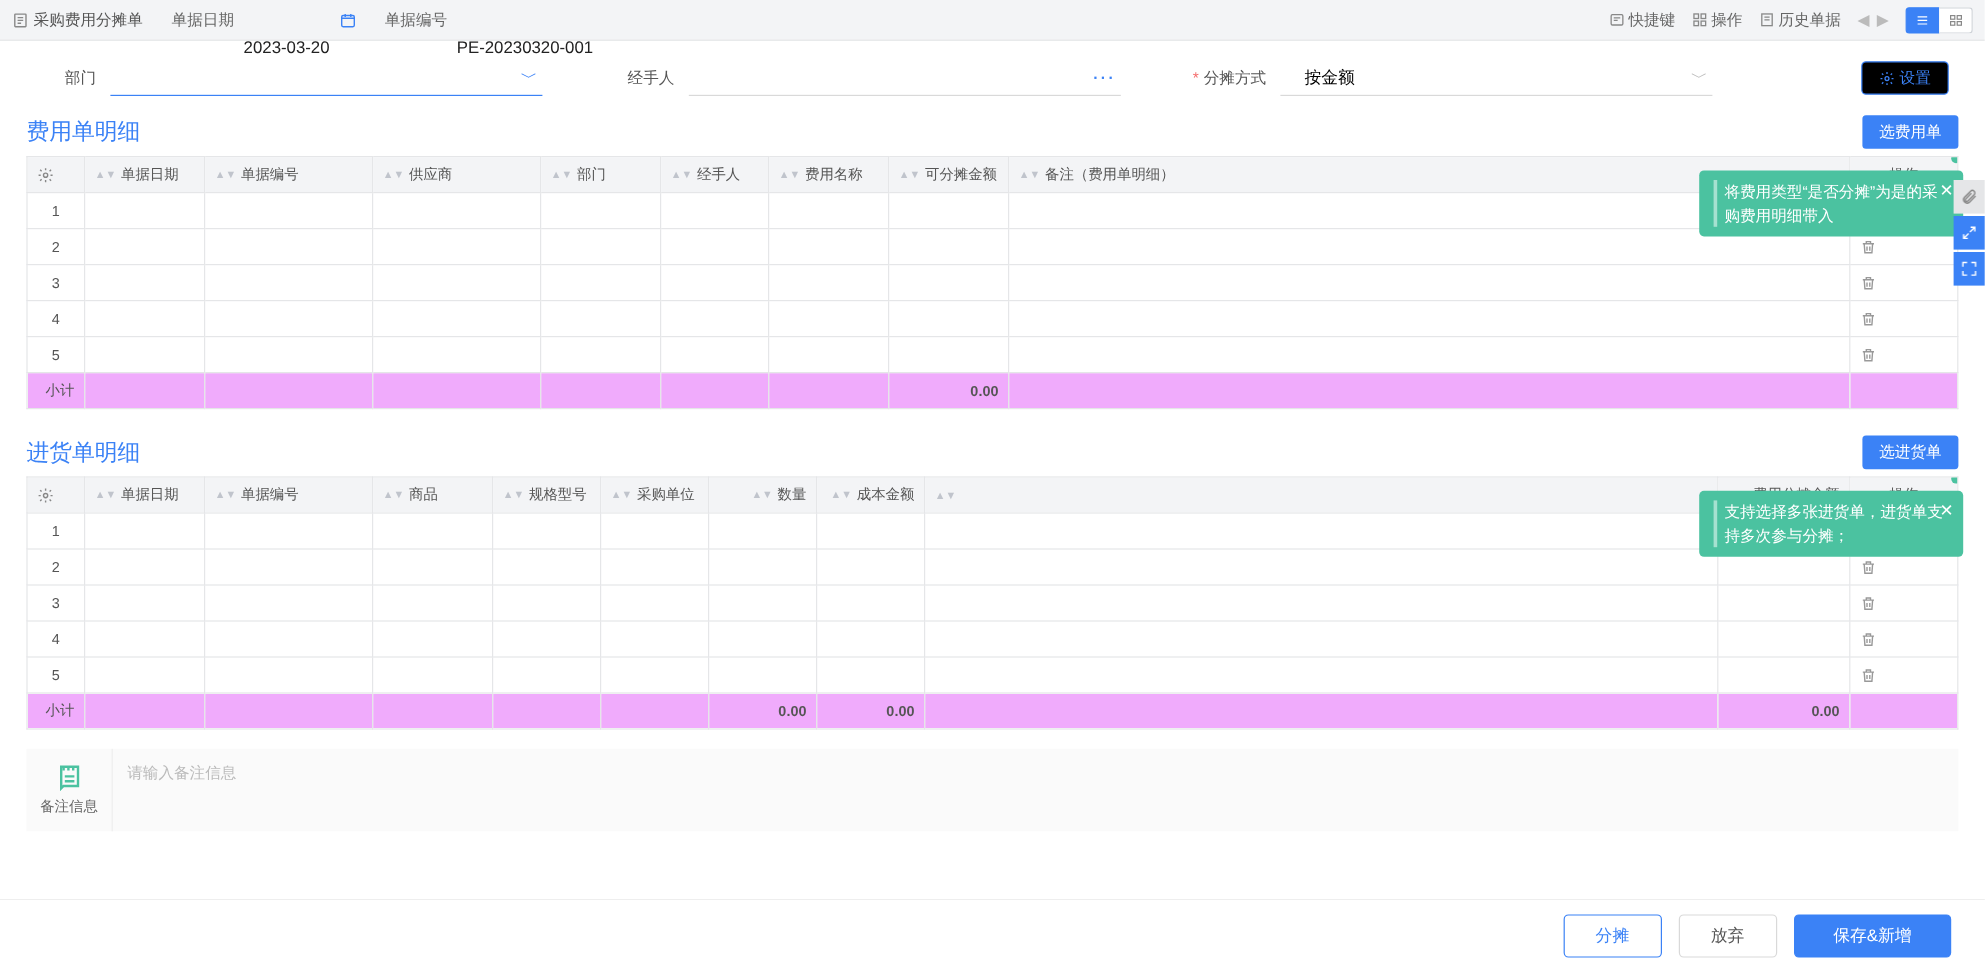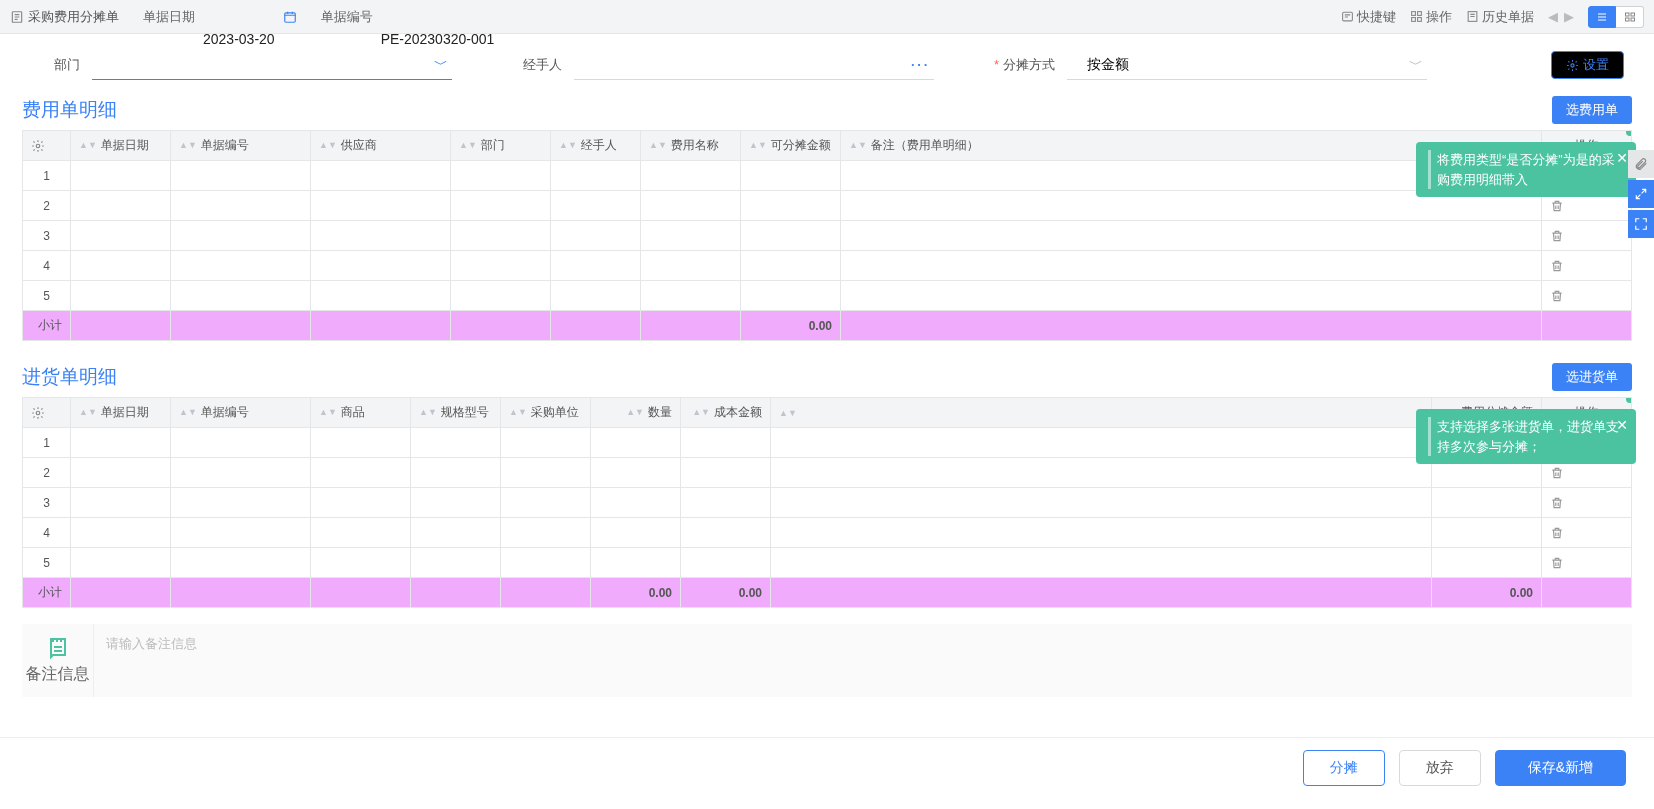--- a/index.html
+++ b/index.html
@@ -39,26 +39,26 @@
   .col-gear { width: 48px; text-align: center; }
   .col-op { width: 90px; text-align: center; }
   .sort-ic { display: inline-flex; flex-direction: column; margin-right: 4px; line-height: 5px; font-size: 9px; color: #c0c4cc; vertical-align: middle; }
   td.num { text-align: right; font-weight: bold; }
   tr.subtotal td { background: #f0abfc; text-align: right; }
   .del-ic { color: #999; cursor: pointer; text-align: center; display: block; }
   .tip { position: absolute; right: 18px; background: #4bc2a0; color: #fff; padding: 8px 12px; border-radius: 4px; font-size: 13px; max-width: 220px; line-height: 1.5; display: flex; gap: 6px; }
   .tip .bar { width: 3px; background: rgba(255,255,255,0.5); flex-shrink: 0; }
   .tip .close { position: absolute; right: 8px; top: 6px; cursor: pointer; font-size: 14px; }
   .remarks-wrap { display: flex; margin: 16px 22px 0 22px; border: 0; background: #fafafa; }
-  .remarks-label { width: 72px; display: flex; flex-direction: column; align-items: center; justify-content: center; gap: 4px; padding: 12px 0; border-right: 1px solid #eee; color: #666; font-size: 16px; }
+  .remarks-label { width: 72px; display: flex; flex-direction: column; align-items: center; justify-content: center; gap: 4px; padding: 12px 0; border-right: 1px solid #eee; color: #666; font-size: 12px; }
   .remarks-label .note-icon { color: #4bc2a0; font-size: 22px; }
   .remarks-input { flex: 1; padding: 12px; }
   .remarks-input input { width: 100%; border: none; outline: none; background: transparent; font-size: 13px; color: #333; }
   .remarks-input input::placeholder { color: #bbb; }
-  .footer { position: fixed; bottom: 12px; left: 0; right: 0; height: 60px; border-top: 1px solid #eee; background: #fff; display: flex; align-items: center; justify-content: flex-end; gap: 14px; padding: 0 28px; }
+  .footer { position: fixed; bottom: 0; left: 0; right: 0; height: 60px; border-top: 1px solid #eee; background: #fff; display: flex; align-items: center; justify-content: flex-end; gap: 14px; padding: 0 28px; }
   .btn-outline-blue { border: 1px solid #3b82f6; color: #3b82f6; background: #fff; padding: 8px 26px; border-radius: 4px; cursor: pointer; font-size: 14px; }
   .btn-outline-grey { border: 1px solid #d9d9d9; color: #555; background: #fff; padding: 8px 26px; border-radius: 4px; cursor: pointer; font-size: 14px; }
   .btn-solid-blue { border: 1px solid #3b82f6; color: #fff; background: #3b82f6; padding: 8px 32px; border-radius: 4px; cursor: pointer; font-size: 14px; }
   .side-tools { position: fixed; right: 0; top: 150px; display: flex; flex-direction: column; gap: 2px; }
   .side-tools .t { width: 26px; height: 28px; background: #3b82f6; color: #fff; display: flex; align-items: center; justify-content: center; cursor: pointer; font-size: 14px; }
   .side-tools .t.grey { background: #e5e6e8; color: #888; }
   svg { display: block; }
   .gear-dot { position: absolute; top: -3px; right: -3px; width: 8px; height: 8px; background: #4bc2a0; border-radius: 50%; }
 </style>
 </head>

